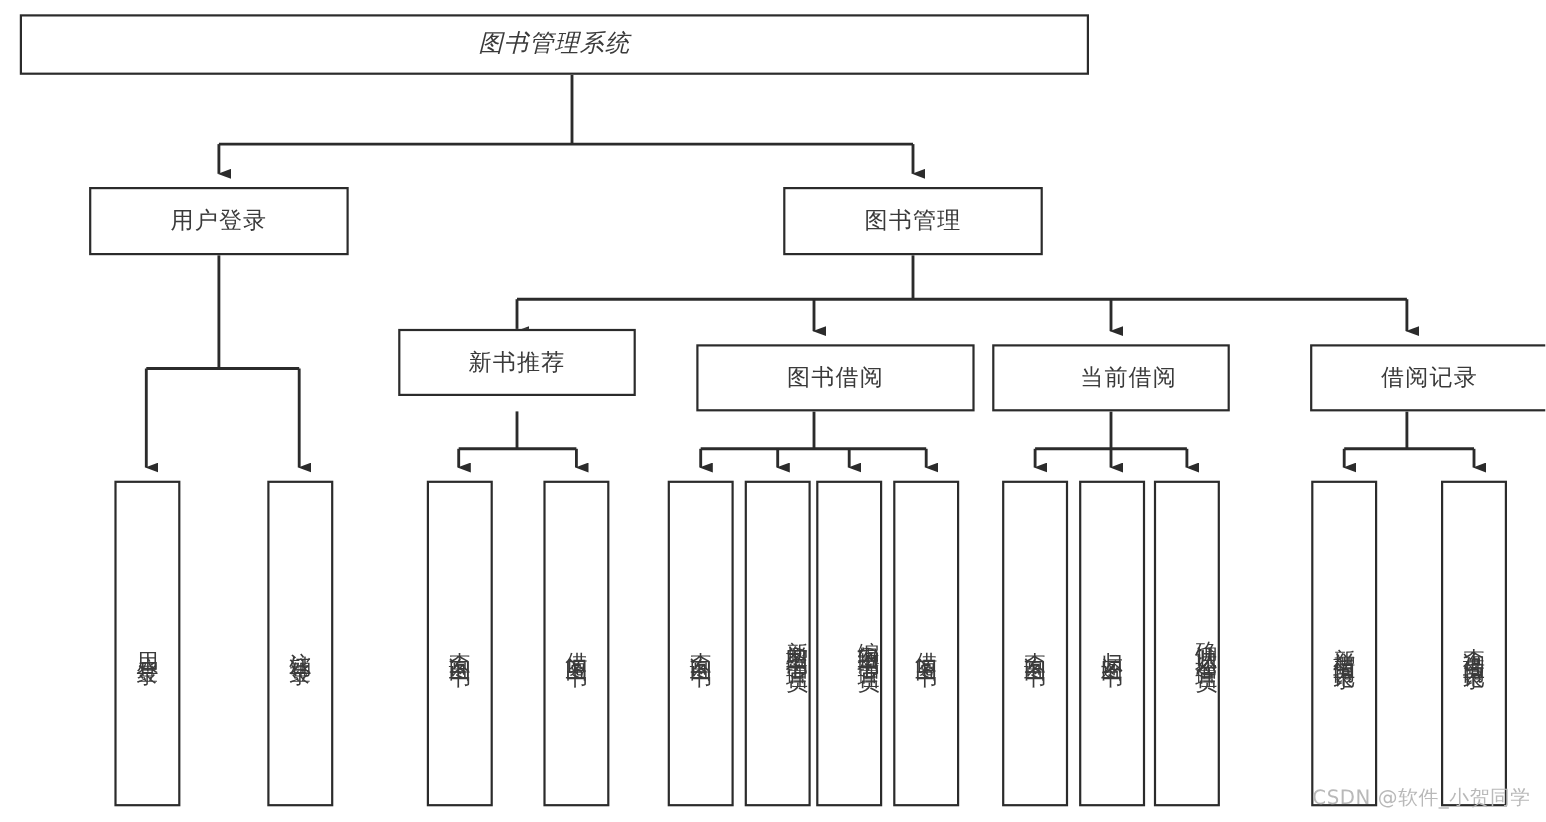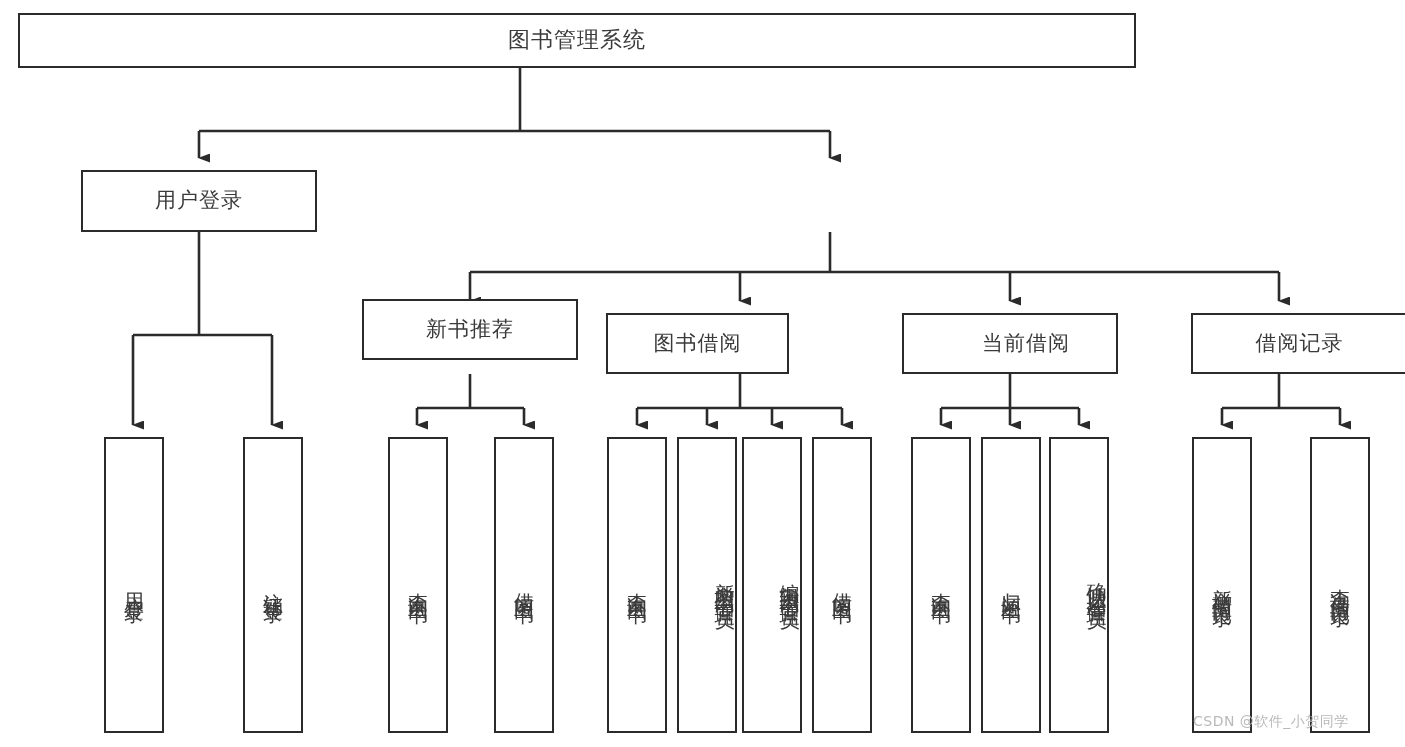--- a/index.html
+++ b/index.html
@@ -56,21 +56,21 @@
     text-align: center;
     overflow: hidden;
   }
   .node-v.tall-text {
     align-items: flex-start;
   }
   .watermark {
     position: absolute;
     left: 1193px;
     top: 713px;
-    font-size: 14px;
+    font-size: 18px;
     color: #b9b9b9;
     white-space: nowrap;
     z-index: 3;
     letter-spacing: 0.5px;
   }
 </style>
 </head>
 <body>
 
 <div id="diagram-root">
@@ -119,32 +119,35 @@
       <path d="M1010,408 L1010,425" marker-end="url(#arrow)"></path>
       <path d="M1079,408 L1079,425" marker-end="url(#arrow)"></path>
 
       <path d="M1279,374 L1279,408"></path>
       <path d="M1222,408 L1340,408"></path>
       <path d="M1222,408 L1222,425" marker-end="url(#arrow)"></path>
       <path d="M1340,408 L1340,425" marker-end="url(#arrow)"></path>
     </g>
   </svg>
 
-  <div class="node node-h node-root" style="left:18px; top:13px; width:1118px; height:55px;">
+  <div class="node node-h node-root" style="left:18px; top:13px; width:972px; height:55px;font-style:italic;">
     <span>图书管理系统</span>
   </div>
 
   <div class="node node-h" style="left:81px; top:170px; width:236px; height:62px;">
     <span>用户登录</span>
   </div>
+  <div class="node node-h" style="left:712px; top:170px; width:236px; height:62px;">
+    <span>图书管理</span>
+  </div>
 
   <div class="node node-h" style="left:362px; top:299px; width:216px; height:61px;">
     <span>新书推荐</span>
   </div>
-  <div class="node node-h" style="left:606px; top:313px; width:183px; height:61px;">
+  <div class="node node-h" style="left:633px; top:313px; width:253px; height:61px;">
     <span>图书借阅</span>
   </div>
   <div class="node node-h" style="left:902px; top:313px; width:216px; height:61px;padding-left:32px;">
     <span>当前借阅</span>
   </div>
   <div class="node node-h" style="left:1171px; top:313px; width:217px; height:61px;margin-left:20px;">
     <span>借阅记录</span>
   </div>
 
   <div class="node node-v" style="left:104px; top:437px; width:60px; height:296px; align-items:center;">

